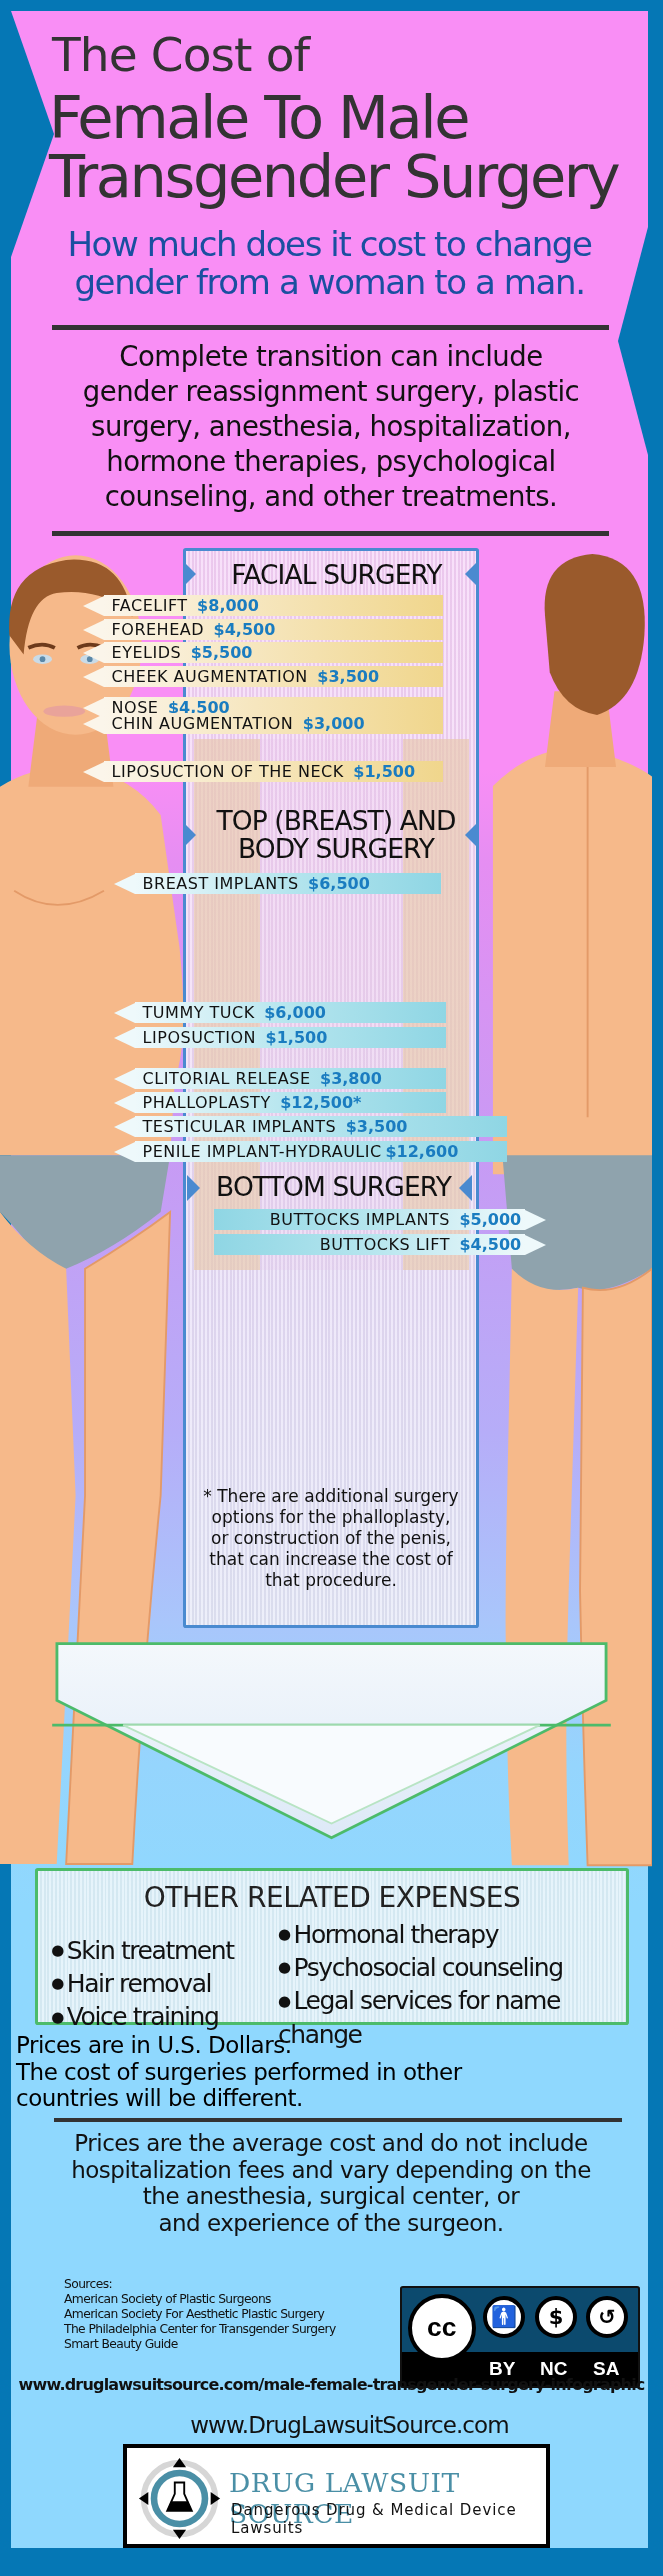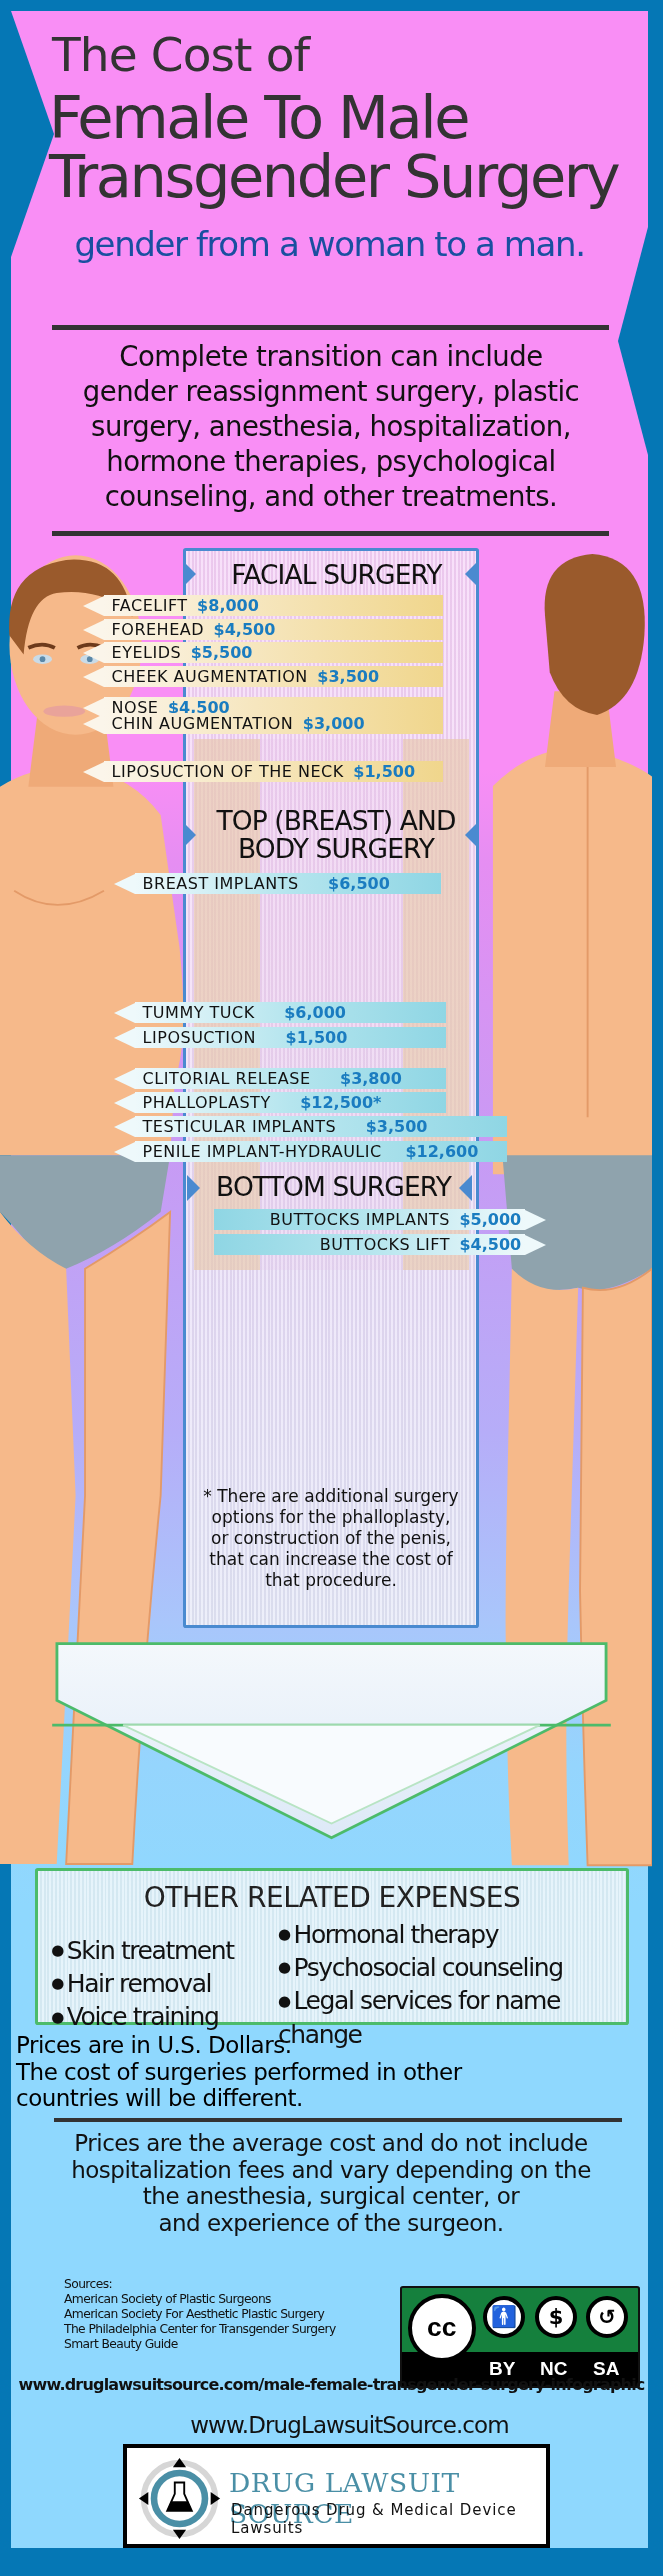--- a/index.html
+++ b/index.html
@@ -95,21 +95,21 @@
     width: 0; height: 0;
     border-top: 10.4px solid transparent; border-bottom: 10.4px solid transparent;
     border-right: 21px solid #fbf5ea;
   }
   .tag .body {
     height: 21px; display: flex; align-items: center; padding-left: 7.6px;
     flex: 1;
   }
   .tag.gold .body { background: linear-gradient(90deg, #fbf5ea 0%, #f6e6be 45%, #f0d68c 100%); }
   .tag.gold .point-l { border-right-color: #fbf5ea; }
-  .tag.teal .body { background: linear-gradient(90deg, #eef9fb 0%, #b5e5ee 50%, #8fd6e4 100%); gap: 20px; }
+  .tag.teal .body { background: linear-gradient(90deg, #eef9fb 0%, #b5e5ee 50%, #8fd6e4 100%); }
   .tag.teal .point-l { border-right-color: #eef9fb; }
   .tag .price { color: #1a7cc0; font-weight: bold; margin-left: 9.5px; letter-spacing: 0; }
   .tag.right .body { justify-content: flex-end; padding-right: 3.8px; padding-left: 0;
     background: linear-gradient(90deg, #8fd6e4 0%, #b5e5ee 50%, #eef9fb 100%); }
   .tag.right .point-r {
     width: 0; height: 0;
     border-top: 10.4px solid transparent; border-bottom: 10.4px solid transparent;
     border-left: 21px solid #eef9fb;
   }
   .footnote {
@@ -142,21 +142,21 @@
   .note2 {
     position: absolute; left: 28px; width: 606px; top: 2130px;
     text-align: center; font-size: 23px; line-height: 26.5px; color: #111; letter-spacing: -0.5px;
   }
   .sources {
     position: absolute; left: 64px; top: 2277px; font-size: 12.3px; line-height: 15px; color: #111;
     letter-spacing: -0.6px;
   }
   .cc-badge {
     position: absolute; left: 400px; top: 2286px; width: 240px; height: 102px;
-    background: #15803d; border: 2.8px solid #111; border-radius: 2.8px;
+    background: #0c4a6e; border: 2.8px solid #111; border-radius: 2.8px;
   }
   .cc-badge .strip {
     position: absolute; left: 0; right: 0; bottom: 0; height: 34px; background: #000;
   }
   .cc-circle {
     position: absolute; border-radius: 50%; background: #fff; border: 4.7px solid #000;
     display: flex; align-items: center; justify-content: center; font-weight: bold; color: #000;
   }
   .cc-lbl { position: absolute; bottom: 5.7px; color: #fff; font-weight: bold; font-size: 19px; font-family: "Liberation Sans", sans-serif; }
   .url-long {
@@ -183,20 +183,21 @@
 <body>
 
 <div class="frame"></div>
 <div class="notch-left"></div>
 <div class="notch-right"></div>
 
 <div class="title-small">The Cost of</div>
 <div class="title-big" style="top:83px;">Female To Male</div>
 <div class="title-big" style="top:142px;">Transgender Surgery</div>
 <div class="subtitle">
+  <div>How much does it cost to change</div>
   <div>gender from a woman to a man.</div>
 </div>
 <div class="rule" style="left:52px; width:557px; top:325px;"></div>
 
 <div class="intro">
   <div>Complete transition can include</div>
   <div>gender reassignment surgery, plastic</div>
   <div>surgery, anesthesia, hospitalization,</div>
   <div>hormone therapies, psychological</div>
   <div>counseling, and other treatments.</div>

